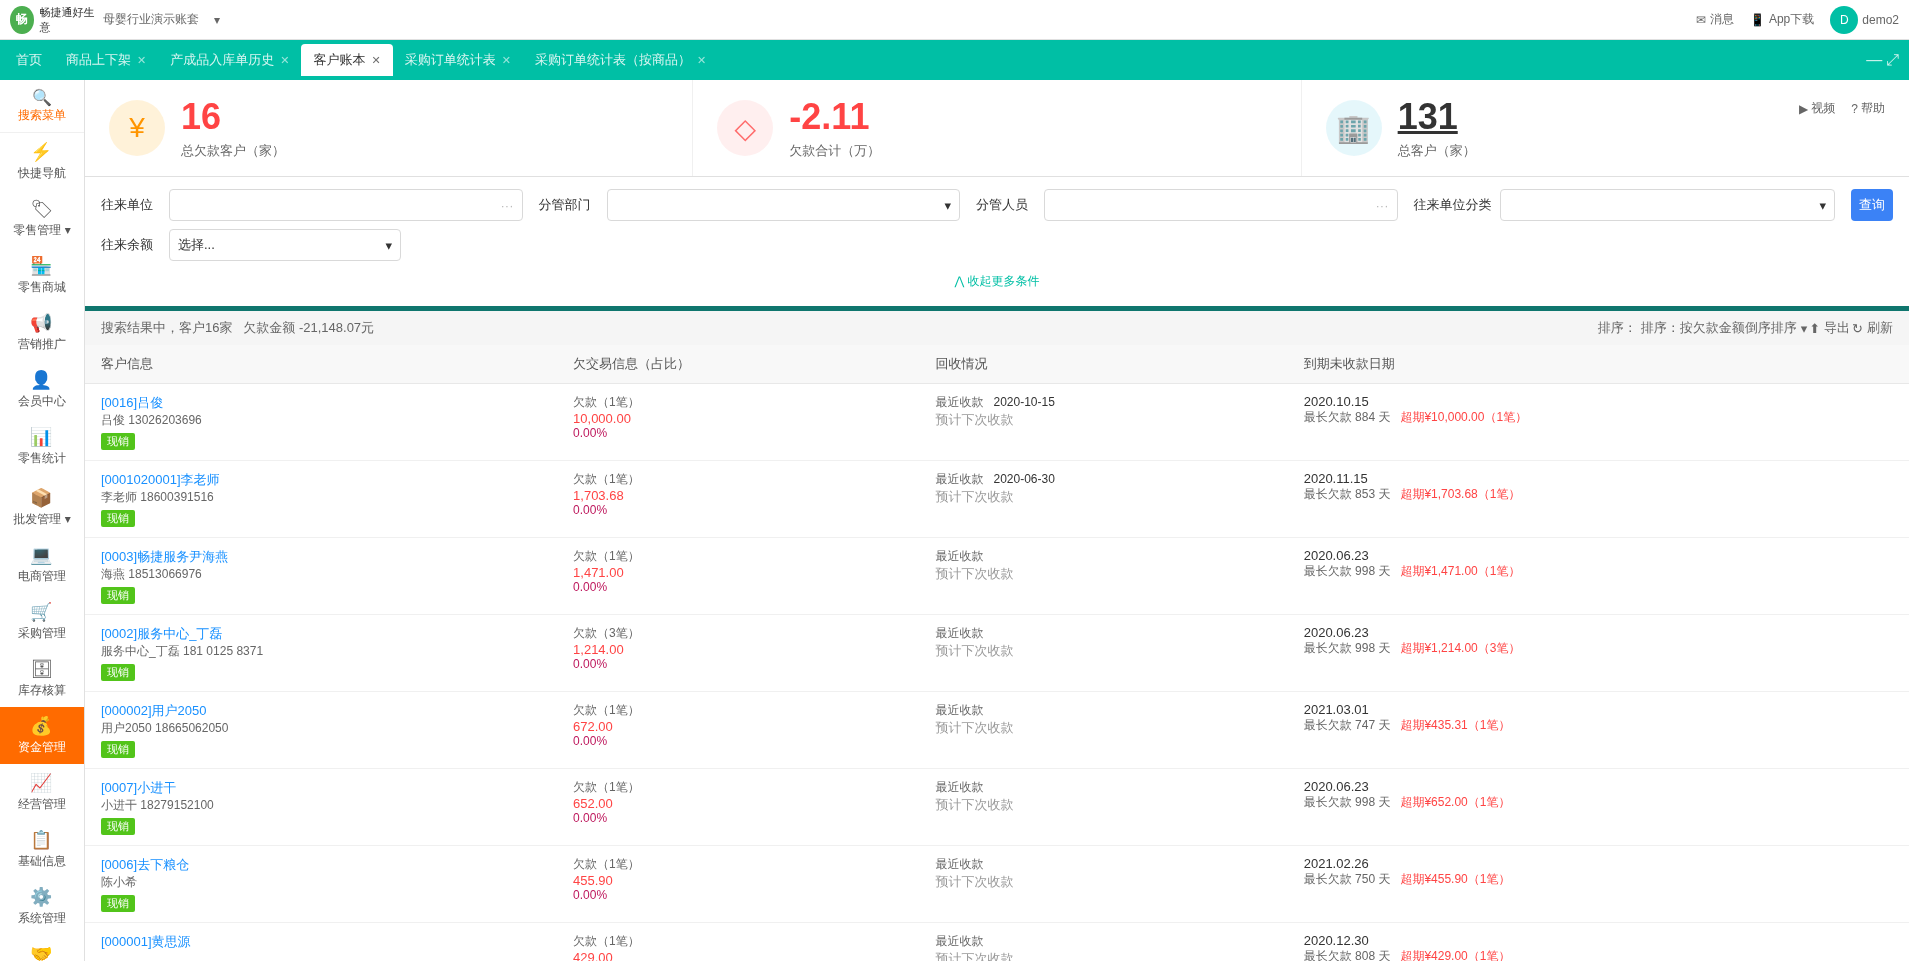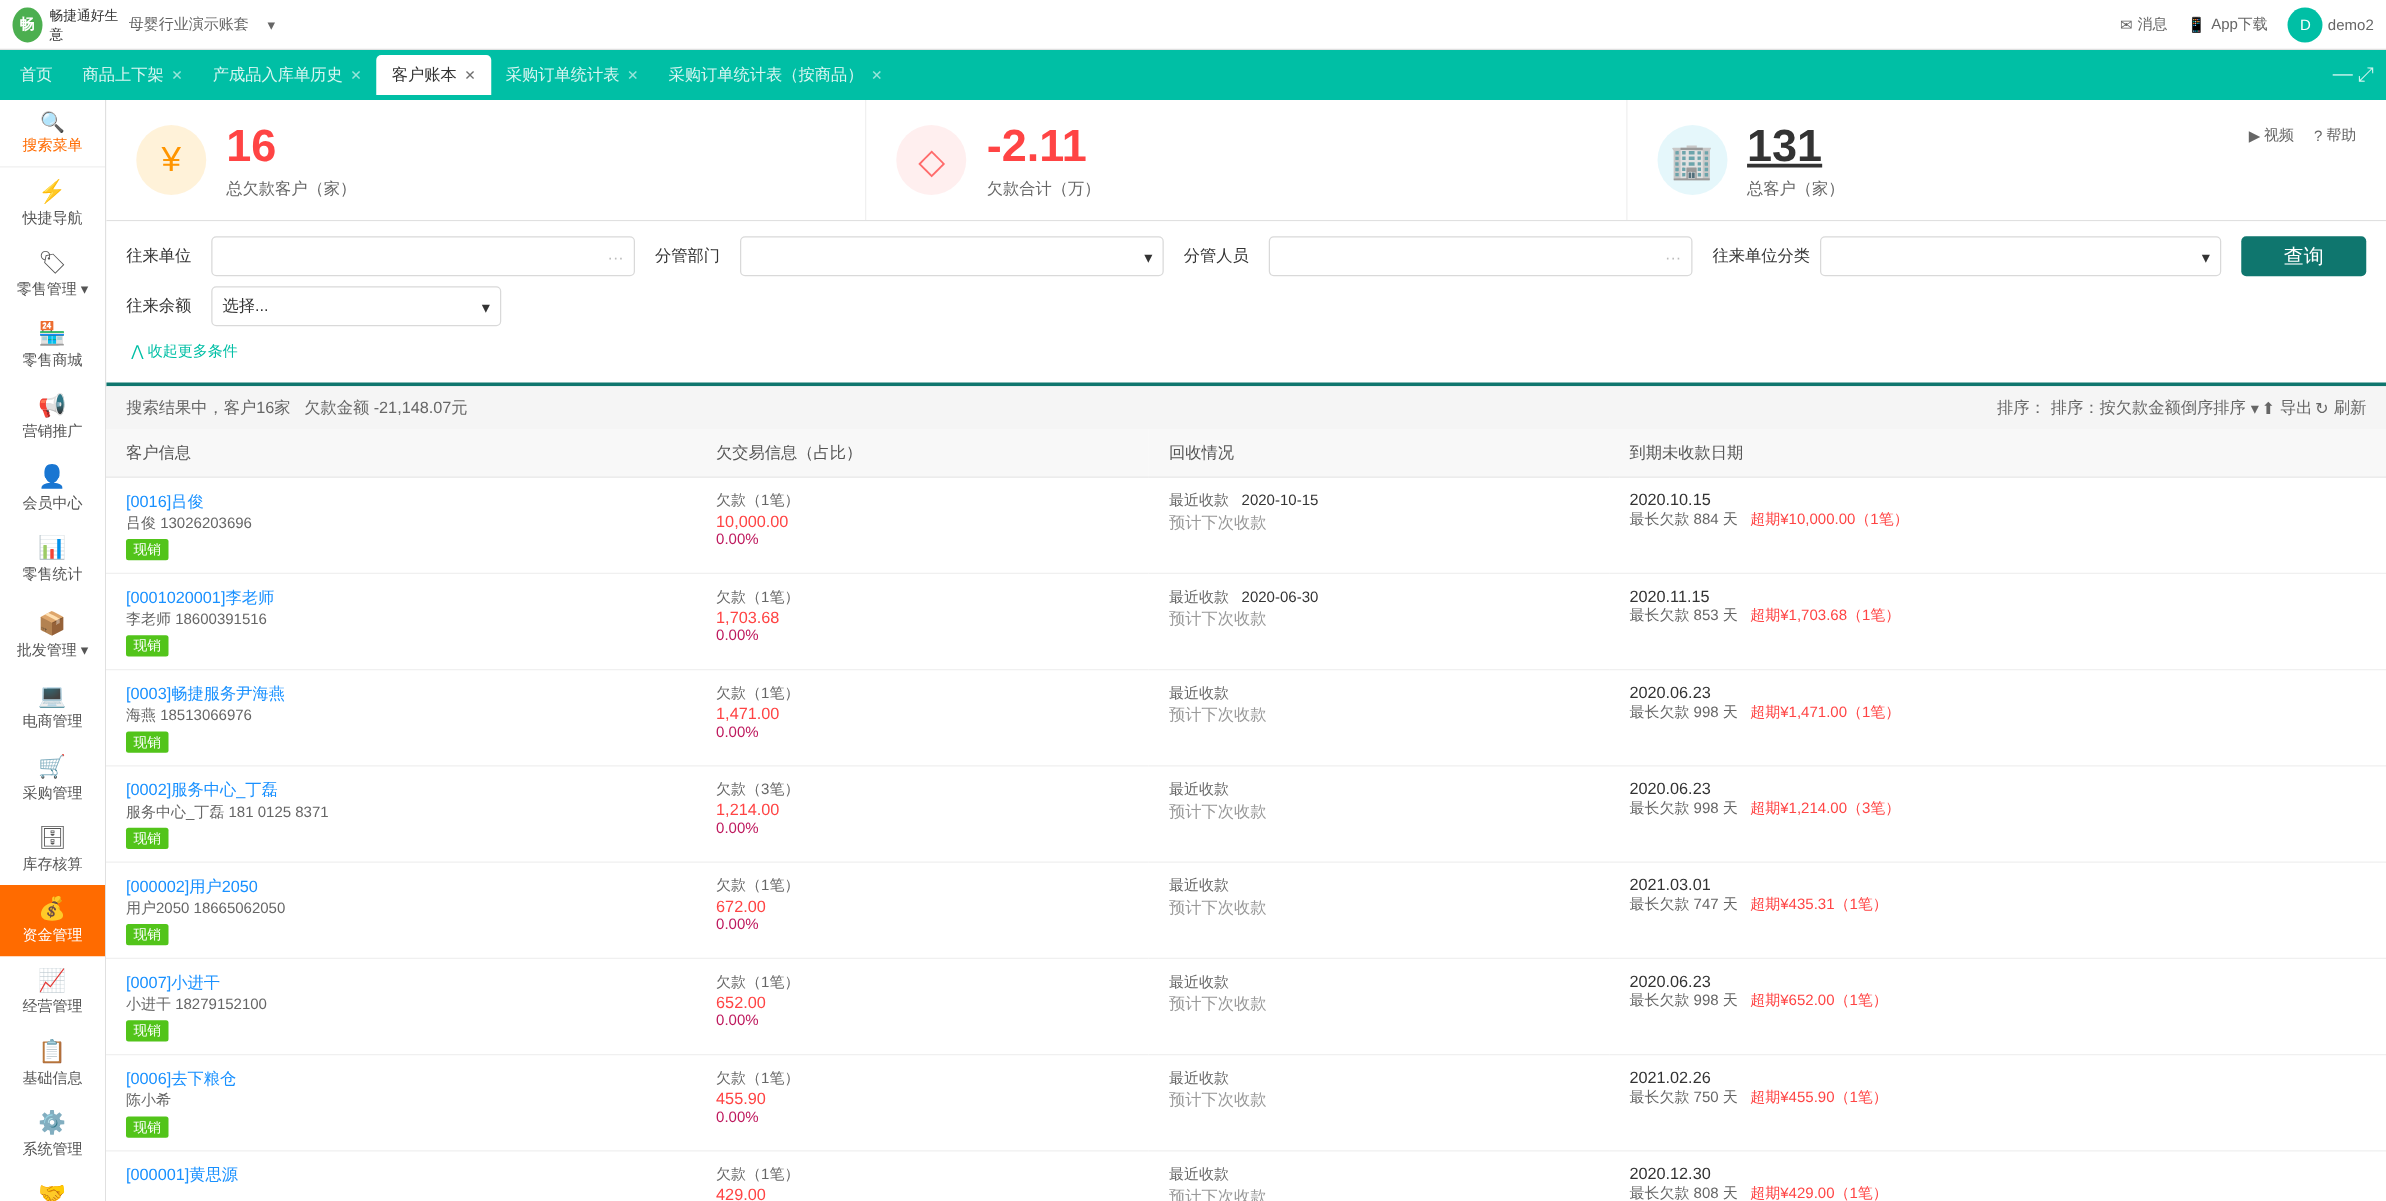--- a/index.html
+++ b/index.html
@@ -43,29 +43,29 @@
     .stat-number { font-size: 36px; font-weight: bold; }
     .stat-number.red { color: #ff4444; }
     .stat-number.dark { color: #333; text-decoration: underline; }
     .stat-label { font-size: 13px; color: #666; margin-top: 4px; }
     .stat-icon-circle { width: 56px; height: 56px; border-radius: 50%; display: flex; align-items: center; justify-content: center; font-size: 28px; flex-shrink: 0; }
     .stat-icon-circle.orange { background: rgba(255,165,0,0.15); color: #ff9500; }
     .stat-icon-circle.pink { background: rgba(255,100,100,0.1); color: #ff6b6b; }
     .stat-icon-circle.blue { background: rgba(0,180,220,0.1); color: #00b4dc; }
 
     
-    .filter-area { background: #fff; padding: 12px 16px; border-bottom: 3px solid #0f766e; }
+    .filter-area { background: #fff; padding: 12px 16px; border-bottom: 5px solid #0f766e; }
     .filter-row { display: flex; align-items: center; gap: 16px; margin-bottom: 8px; }
     .filter-item { display: flex; align-items: center; gap: 8px; flex: 1; }
     .filter-label { font-size: 13px; color: #333; white-space: nowrap; min-width: 60px; }
     .filter-input { flex: 1; height: 32px; border: 1px solid #d9d9d9; border-radius: 4px; padding: 0 8px; font-size: 13px; display: flex; align-items: center; justify-content: space-between; cursor: pointer; background: #fff; }
     .filter-input .dots { color: #bbb; }
     .filter-select { flex: 1; height: 32px; border: 1px solid #d9d9d9; border-radius: 4px; padding: 0 8px; font-size: 13px; display: flex; align-items: center; justify-content: space-between; cursor: pointer; background: #fff; }
-    .query-btn { background: #0f766e; color: #fff; border: none; border-radius: 4px; padding: 0 34px; height: 32px; cursor: pointer; font-size: 16px; white-space: nowrap; }
-    .collapse-row { text-align: left; padding: 4px; cursor: pointer; color: #00bfa5; font-size: 12px; }
+    .query-btn { background: #3b82f6; color: #fff; border: none; border-radius: 4px; padding: 0 8px; height: 32px; cursor: pointer; font-size: 13px; white-space: nowrap; }
+    .collapse-row { text-align: center; padding: 4px; cursor: pointer; color: #00bfa5; font-size: 12px; }
 
     
     .result-bar { display: flex; align-items: center; justify-content: space-between; padding: 8px 16px; background: #f5f5f5; font-size: 13px; color: #666; }
     .result-actions { display: flex; gap: 2px; align-items: center; }
     .result-btn { display: flex; align-items: center; gap: 4px; cursor: pointer; color: #666; }
     .sort-select { display: flex; align-items: center; gap: 4px; cursor: pointer; }
 
     
     .table-area { flex: 1; overflow-y: auto; background: #fff; }
     table { width: 100%; border-collapse: collapse; }

